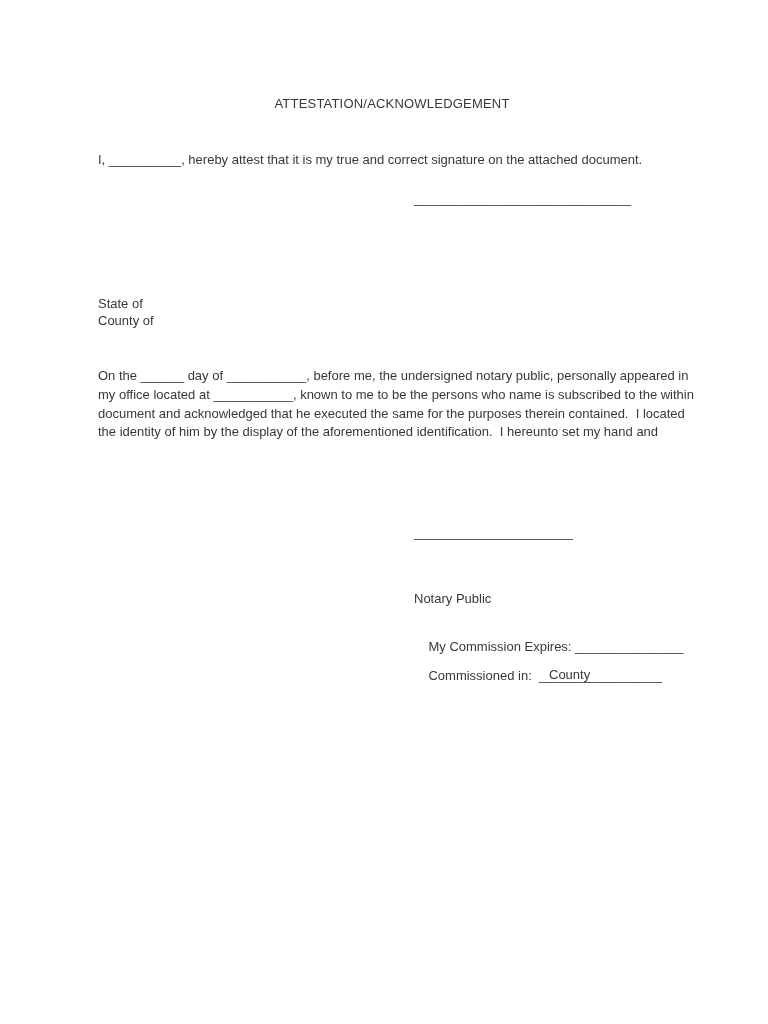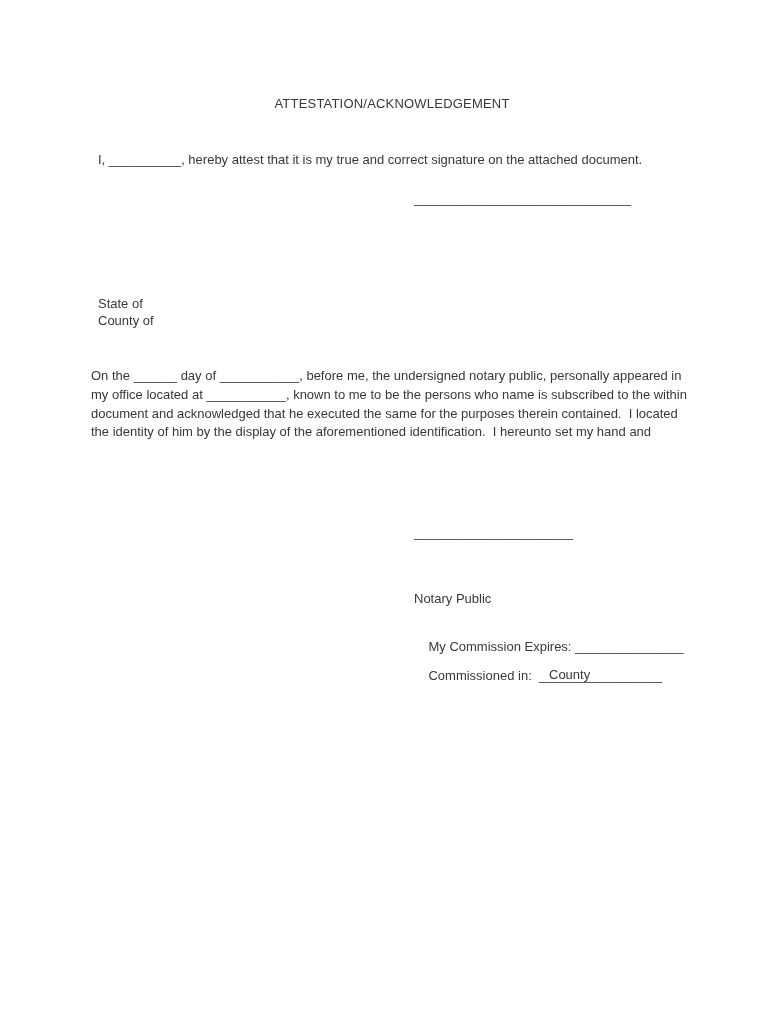--- a/index.html
+++ b/index.html
@@ -33,21 +33,21 @@
     letter-spacing: 0.2px;
     white-space: pre;
   }
   .attest-sentence { top: 150px; left: 90px; }
   .signer-sig-line { top: 189px; left: 406px; }
   .state-of        { top: 294px; left: 90px; }
   .county-of       { top: 311px; left: 90px; }
   .notary-paragraph {
     position: absolute;
     top: 367px;
-    left: 83px;
+    left: 90px;
     width: 640px;
   }
   .notary-paragraph .pline {
     white-space: pre;
     line-height: 18.8px;
   }
   .notary-sig-line  { top: 523px; left: 406px; }
   .notary-public    { top: 589px; left: 406px; }
   .commission-line  { top: 618px; left: 406px; }
   .commissioned-line{ top: 647px; left: 406px; }

